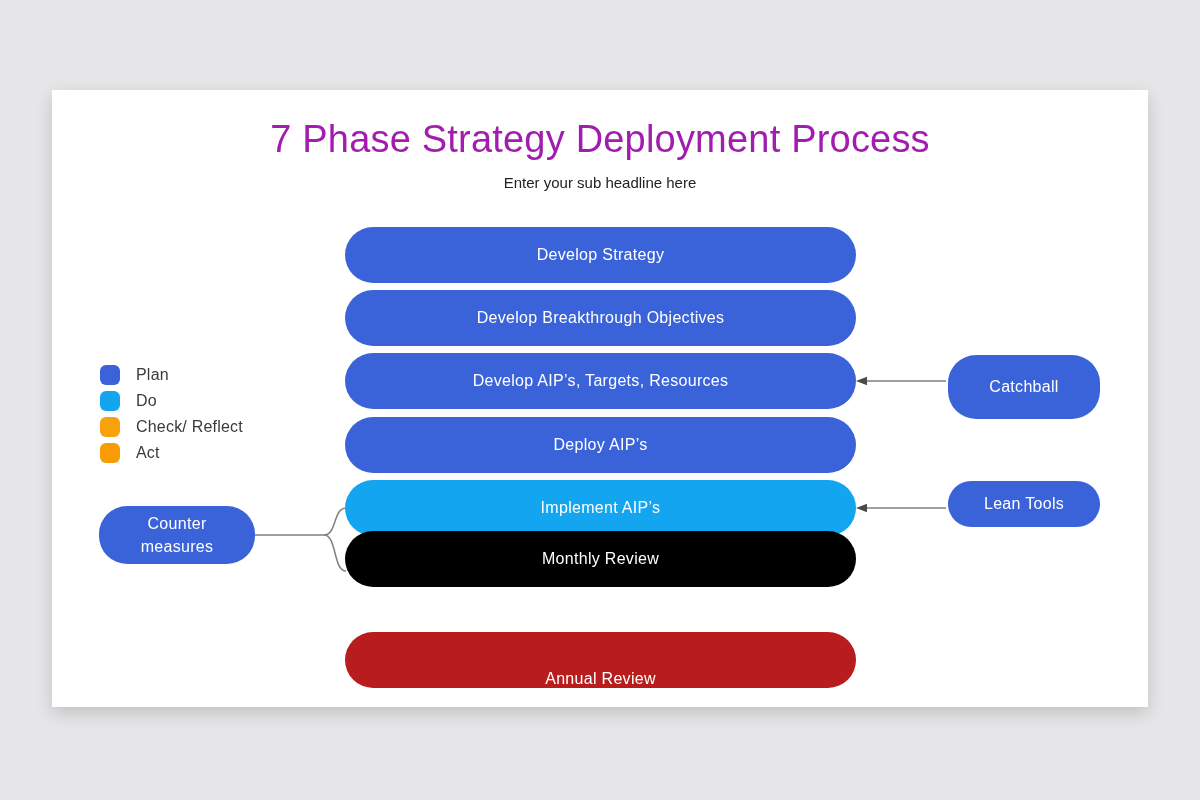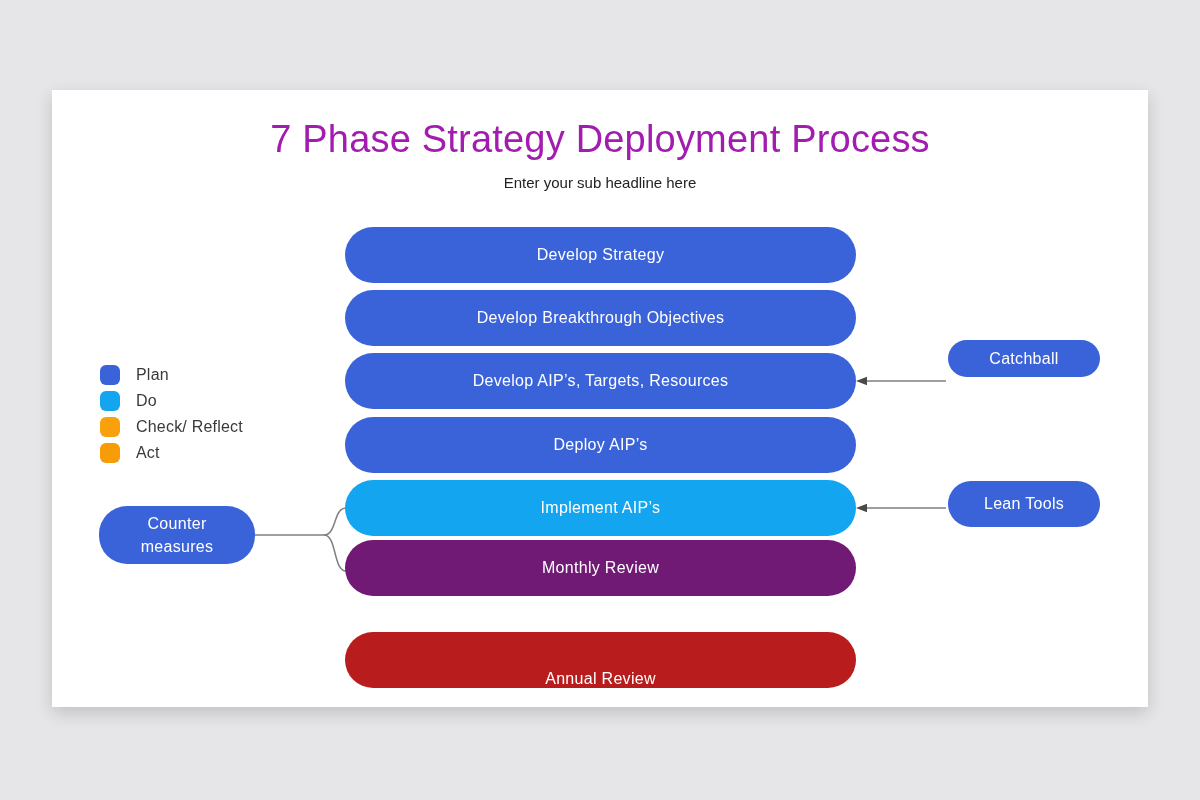--- a/index.html
+++ b/index.html
@@ -118,32 +118,32 @@
   </div>
   <div class="pill" style="top: 263px; background: rgb(59, 99, 217);">
     <span>Develop AIP’s, Targets, Resources</span>
   </div>
   <div class="pill" style="top: 327px; background: rgb(59, 99, 217);">
     <span>Deploy AIP’s</span>
   </div>
   <div class="pill" style="top: 390px; background: rgb(20, 165, 240);">
     <span>Implement AIP’s</span>
   </div>
-  <div class="pill" style="top: 450px; background: #701a75;">
+  <div class="pill" style="top: 441px; background: #000000;">
     <span>Monthly Review</span>
   </div>
   <div class="pill" style="top: 542px; background: #b91c1c; align-items: flex-end;">
     <span>Annual Review</span>
   </div>
 
   <div class="side-pill" style="left: 47px; top: 416px; width: 156px; height: 58px; background: rgb(59, 99, 217);">
     <span class="wrap">Counter measures</span>
   </div>
 
-  <div class="side-pill" style="left: 896px; top: 250px; width: 152px; height: 37px; background: rgb(59, 99, 217);">
+  <div class="side-pill" style="left: 896px; top: 265px; width: 152px; height: 64px; background: rgb(59, 99, 217);">
     <span>Catchball</span>
   </div>
 
   <div class="side-pill" style="left: 896px; top: 391px; width: 152px; height: 46px; background: rgb(59, 99, 217);">
     <span>Lean Tools</span>
   </div>
 
 </div>
 
 </body></html>

